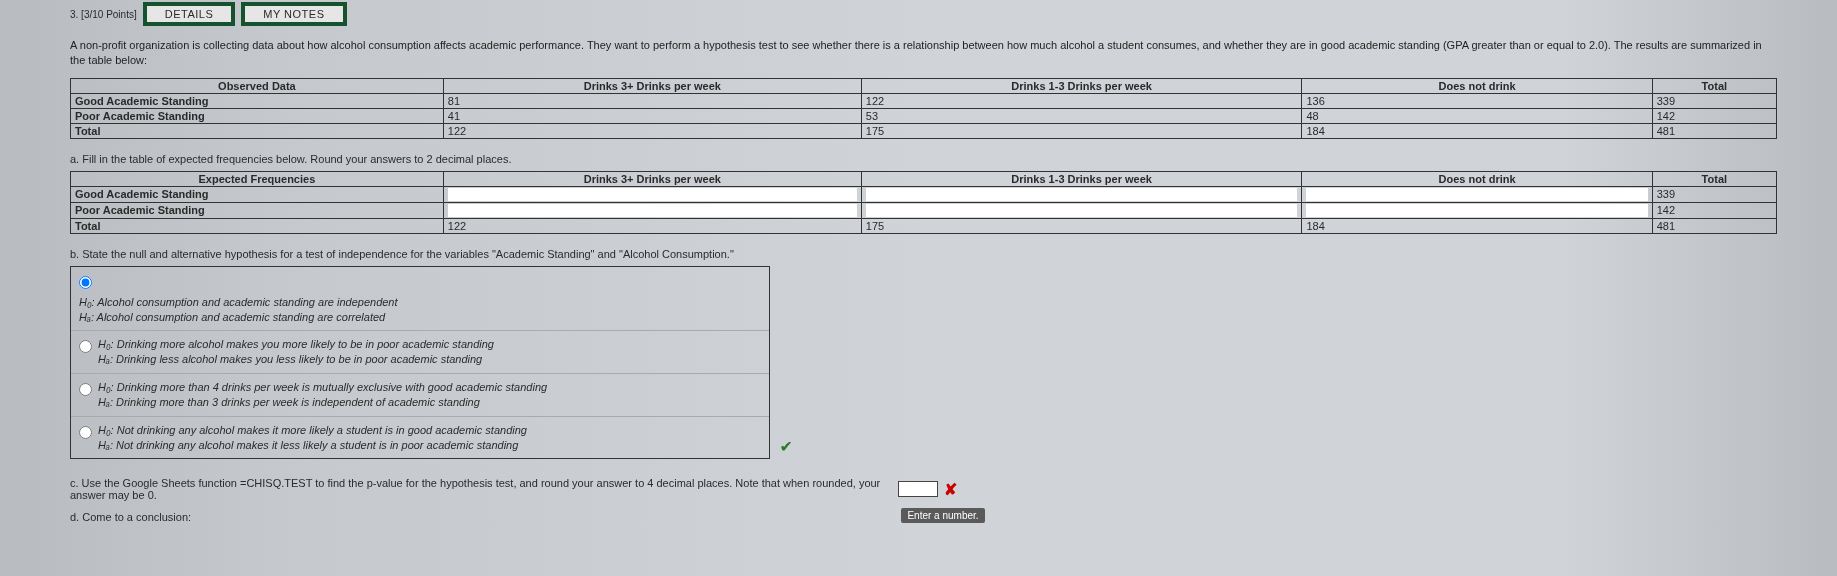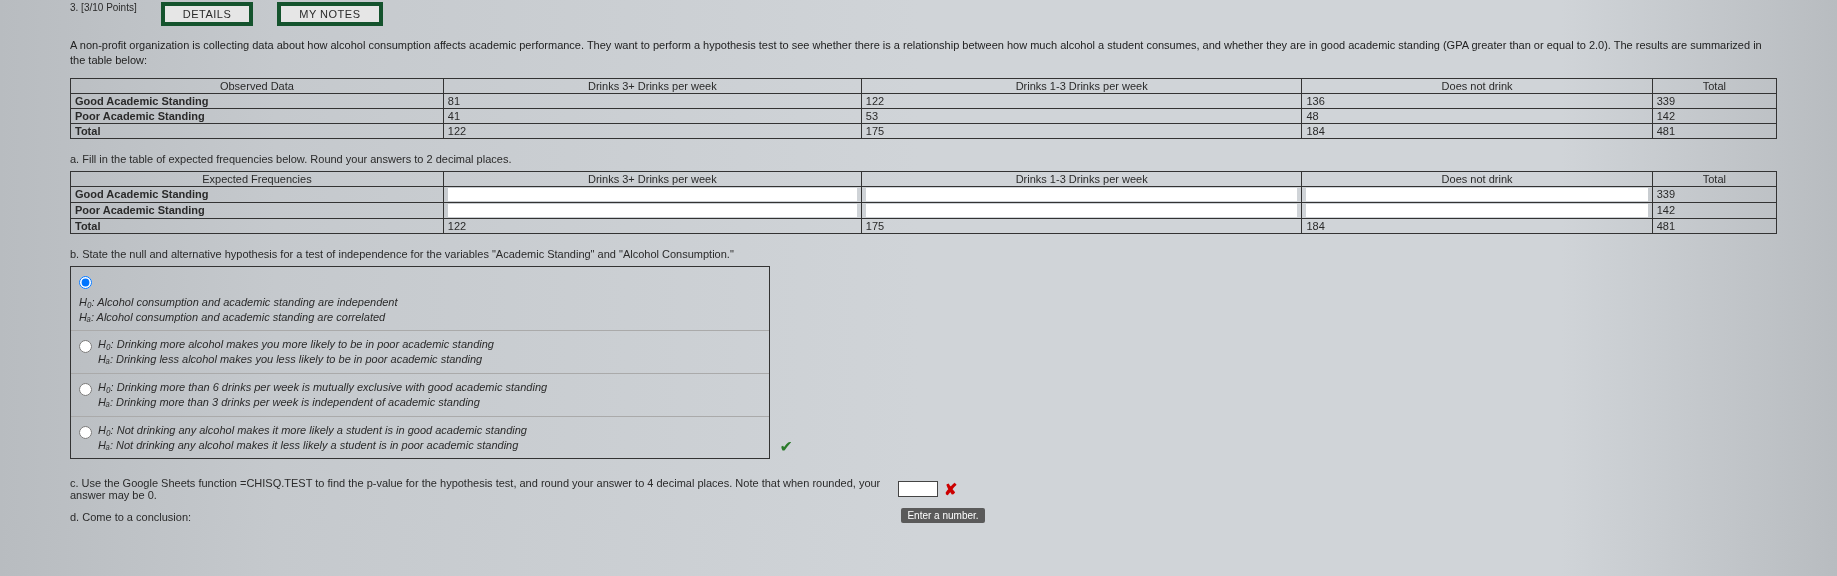--- a/index.html
+++ b/index.html
@@ -12,21 +12,22 @@
     padding: 0;
     width: 1837px;
     overflow-x: hidden;
   }
   .outer {
     padding-left: 70px;
     padding-right: 60px;
   }
   .topbar {
     display: flex;
-    gap: 24px;
+    align-items: center;
+    gap: 6px;
     padding: 2px 0 6px 0;
     font-size: 10px;
   }
   .topbtn {
     border: 4px solid #14532d;
     background: #e6e6e6;
     padding: 2px 18px;
     font-size: 11px;
     letter-spacing: .5px;
   }
@@ -42,21 +43,21 @@
   }
   .tbl th, .tbl td {
     border: 1px solid #333;
     padding: 1px 4px;
     font-weight: normal;
     text-align: left;
     vertical-align: middle;
     height: 14px;
     font-size: 11px;
   }
-  .tbl th { font-weight: normal; text-align: center; }
+  .tbl th { font-weight: bold; text-align: center; }
   .tbl .rowhdr { text-align: left; font-weight: bold; }
   .subq { margin: 10px 0 6px 0; }
   .inputcell {
     background: #fff;
     display: block;
     height: 13px;
     width: 100%;
   }
   .radiogroup {
     border: 1px solid #333;
@@ -228,21 +229,21 @@
     <label class="opt">
       <input type="radio" name="hyp" style="">
       <span class="opttext">
         <span class="hyp">H₀: Drinking more alcohol makes you more likely to be in poor academic standing</span><br>
         <span class="hyp">Hₐ: Drinking less alcohol makes you less likely to be in poor academic standing</span>
       </span>
     </label>
     <label class="opt">
       <input type="radio" name="hyp" style="">
       <span class="opttext">
-        <span class="hyp">H₀: Drinking more than 6 drinks per week is mutually exclusive with good academic standing</span><br>
+        <span class="hyp">H₀: Drinking more than 4 drinks per week is mutually exclusive with good academic standing</span><br>
         <span class="hyp">Hₐ: Drinking more than 3 drinks per week is independent of academic standing</span>
       </span>
     </label>
     <label class="opt">
       <input type="radio" name="hyp" style="">
       <span class="opttext">
         <span class="hyp">H₀: Not drinking any alcohol makes it more likely a student is in good academic standing</span><br>
         <span class="hyp">Hₐ: Not drinking any alcohol makes it less likely a student is in poor academic standing</span>
       </span>
     </label>

